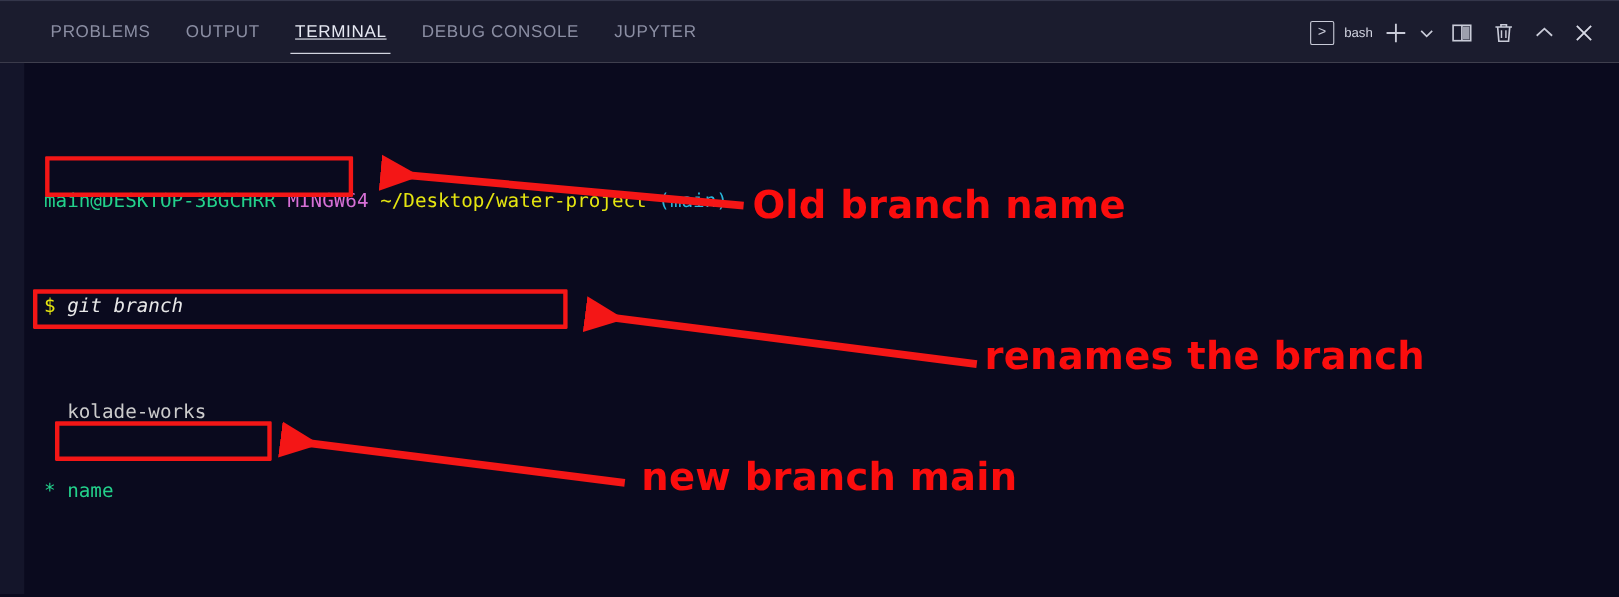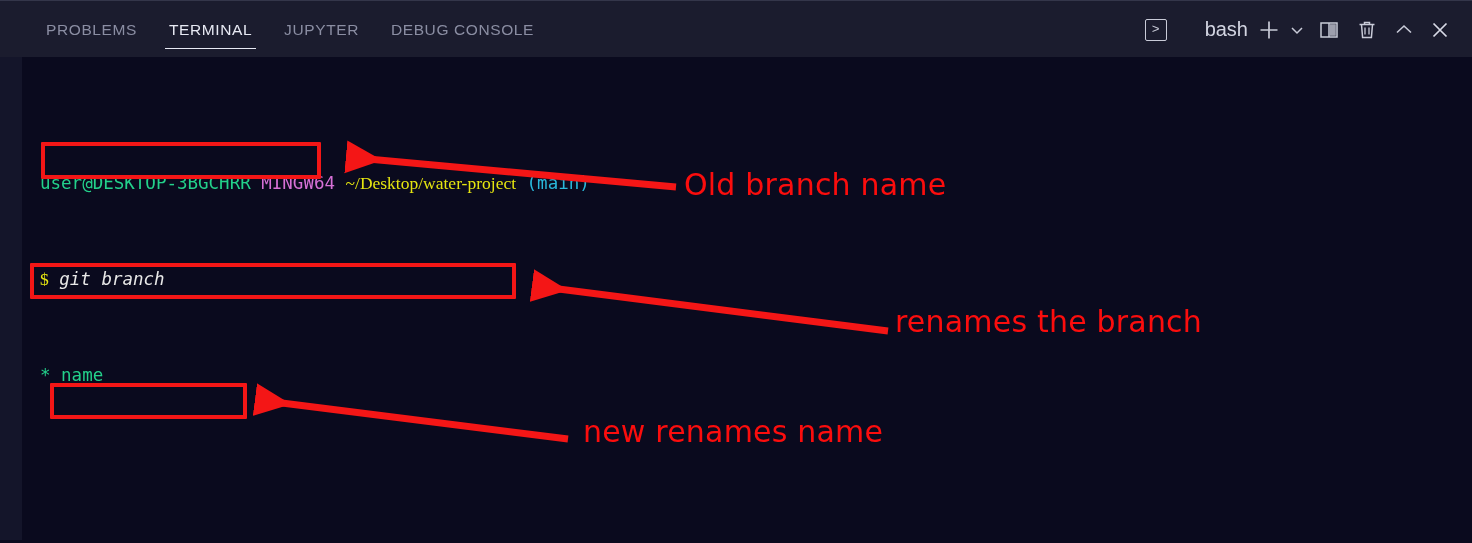--- a/index.html
+++ b/index.html
@@ -39,21 +39,21 @@
     height: 57px;
     display: flex;
     align-items: center;
     padding: 0 16px;
     color: #8b8ea3;
     font-size: 15.5px;
     letter-spacing: 0.6px;
     cursor: pointer;
     user-select: none;
   }
-  .tab.active { color: #e7e9f3; }
+  .tab.active { color: #e7e9f3; text-decoration: underline; }
   .tab.active .tab-underline {
     position: absolute;
     left: 12px; right: 12px;
     bottom: 9px;
     height: 1.5px;
     background: #e7e9f3;
   }
 
   .toolbar {
     position: absolute;
@@ -83,23 +83,22 @@
     border-radius: 2px;
     display: flex;
     align-items: center;
     justify-content: center;
     font-size: 13px;
     line-height: 1;
     font-family: "Liberation Mono", monospace;
     color: #c9cbd8;
   }
   .shell-name {
-    font-size: 20px;
+    font-size: 12px;
     color: #d3d5e2;
-    margin-left: 29px;
   }
   .ic { width: 34px; }
   .ic svg { display:block; }
   .ic-plus { width: 30px; }
   .ic-chev { width: 26px; }
   .ic-split { width: 38px; }
   .ic-trash { width: 38px; }
   .ic-up { width: 36px; }
   .ic-close { width: 36px; }
 
@@ -124,21 +123,21 @@
     top: 18px;
     font-family: "DejaVu Sans Mono", "Liberation Mono", monospace;
     font-size: 17.5px;
     line-height: 24px;
     white-space: pre;
     letter-spacing: 0px;
   }
   .ln { height: 24px; }
   .c-green  { color: #23d18b; }
   .c-magenta{ color: #d670d6; }
-  .c-yellow { color: #e5e510; font-family: Liberation Serif, serif; }
+  .c-yellow { color: #e5e510; }
   .c-cyan   { color: #29b8db; }
   .c-white  { color: #e8e8e8; font-style: italic; }
   .c-gray   { color: #cccccc; }
 
   
   .anno-layer {
     position: absolute;
     left: 0; top: 0;
     width: 1472px; height: 543px;
     pointer-events: none;
@@ -146,46 +145,49 @@
   .hl-box {
     position: absolute;
     border: 4px solid #f41616;
     box-sizing: border-box;
     border-radius: 1px;
   }
   .anno-text {
     position: absolute;
     color: #fb0d0d;
     font-family: "DejaVu Sans", sans-serif;
-    font-weight: normal;
-    font-size: 30px;
+    font-weight: bold;
+    font-size: 35px;
     white-space: nowrap;
     letter-spacing: 0.2px;
   }
 </style>
 </head>
 <body>
 
 <div id="root">
 
   <div class="panel-header">
 
     <div class="tabs">
       <div class="tab">
         <span>PROBLEMS</span>
       </div>
+      <div class="tab">
+        <span>OUTPUT</span>
+      </div>
       <div class="tab active">
         <span>TERMINAL</span>
         <span class="tab-underline"></span>
       </div>
       <div class="tab">
+        <span>DEBUG CONSOLE</span>
+      </div>
+      <div class="tab">
         <span>JUPYTER</span>
-      </div>
-      <div class="tab">
-        <span>DEBUG CONSOLE</span>
       </div>
     </div>
 
     <div class="toolbar">
 
       <div class="tb-item shell-badge">
         <span class="shell-box">&gt;</span>
         <span class="shell-name">bash</span>
       </div>
 
@@ -232,24 +234,25 @@
 
     </div>
   </div>
 
   <div class="term-body">
     <div class="left-gutter"></div>
 
     <div class="term-lines">
 
       
-      <div class="ln"><span class="c-green">user@DESKTOP-3BGCHRR</span><span class="c-white"> </span><span class="c-magenta">MINGW64</span><span class="c-white"> </span><span class="c-yellow">~/Desktop/water-project</span><span class="c-white"> </span><span class="c-cyan">(main)</span></div>
+      <div class="ln"><span class="c-green">main@DESKTOP-3BGCHRR</span><span class="c-white"> </span><span class="c-magenta">MINGW64</span><span class="c-white"> </span><span class="c-yellow">~/Desktop/water-project</span><span class="c-white"> </span><span class="c-cyan">(main)</span></div>
 
       <div class="ln"><span class="c-yellow">$</span><span class="c-white"> git branch</span></div>
 
+      <div class="ln"><span class="c-gray">  kolade-works</span></div>
       <div class="ln"><span class="c-green">* name</span></div>
       
 
       
 
       
       
 
       
 
@@ -286,16 +289,16 @@
     <line x1="568" y1="439" x2="266" y2="401" stroke="#f41616" stroke-width="7" marker-end="url(#ah)"></line>
   </svg>
 
   <div class="anno-layer">
     <div class="hl-box" style="left:41px; top:142px; width:280px; height:37px;"></div>
     <div class="hl-box" style="left:30px; top:263px; width:486px; height:36px;"></div>
     <div class="hl-box" style="left:50px; top:383px; width:197px; height:36px;"></div>
 
     <div class="anno-text" style="left:684px; top:167px;">Old branch name</div>
     <div class="anno-text" style="left:895px; top:304px;">renames the branch</div>
-    <div class="anno-text" style="left:583px; top:414px;">new renames name</div>
+    <div class="anno-text" style="left:583px; top:414px;">new branch main</div>
   </div>
 
 </div>
 
 </body></html>

